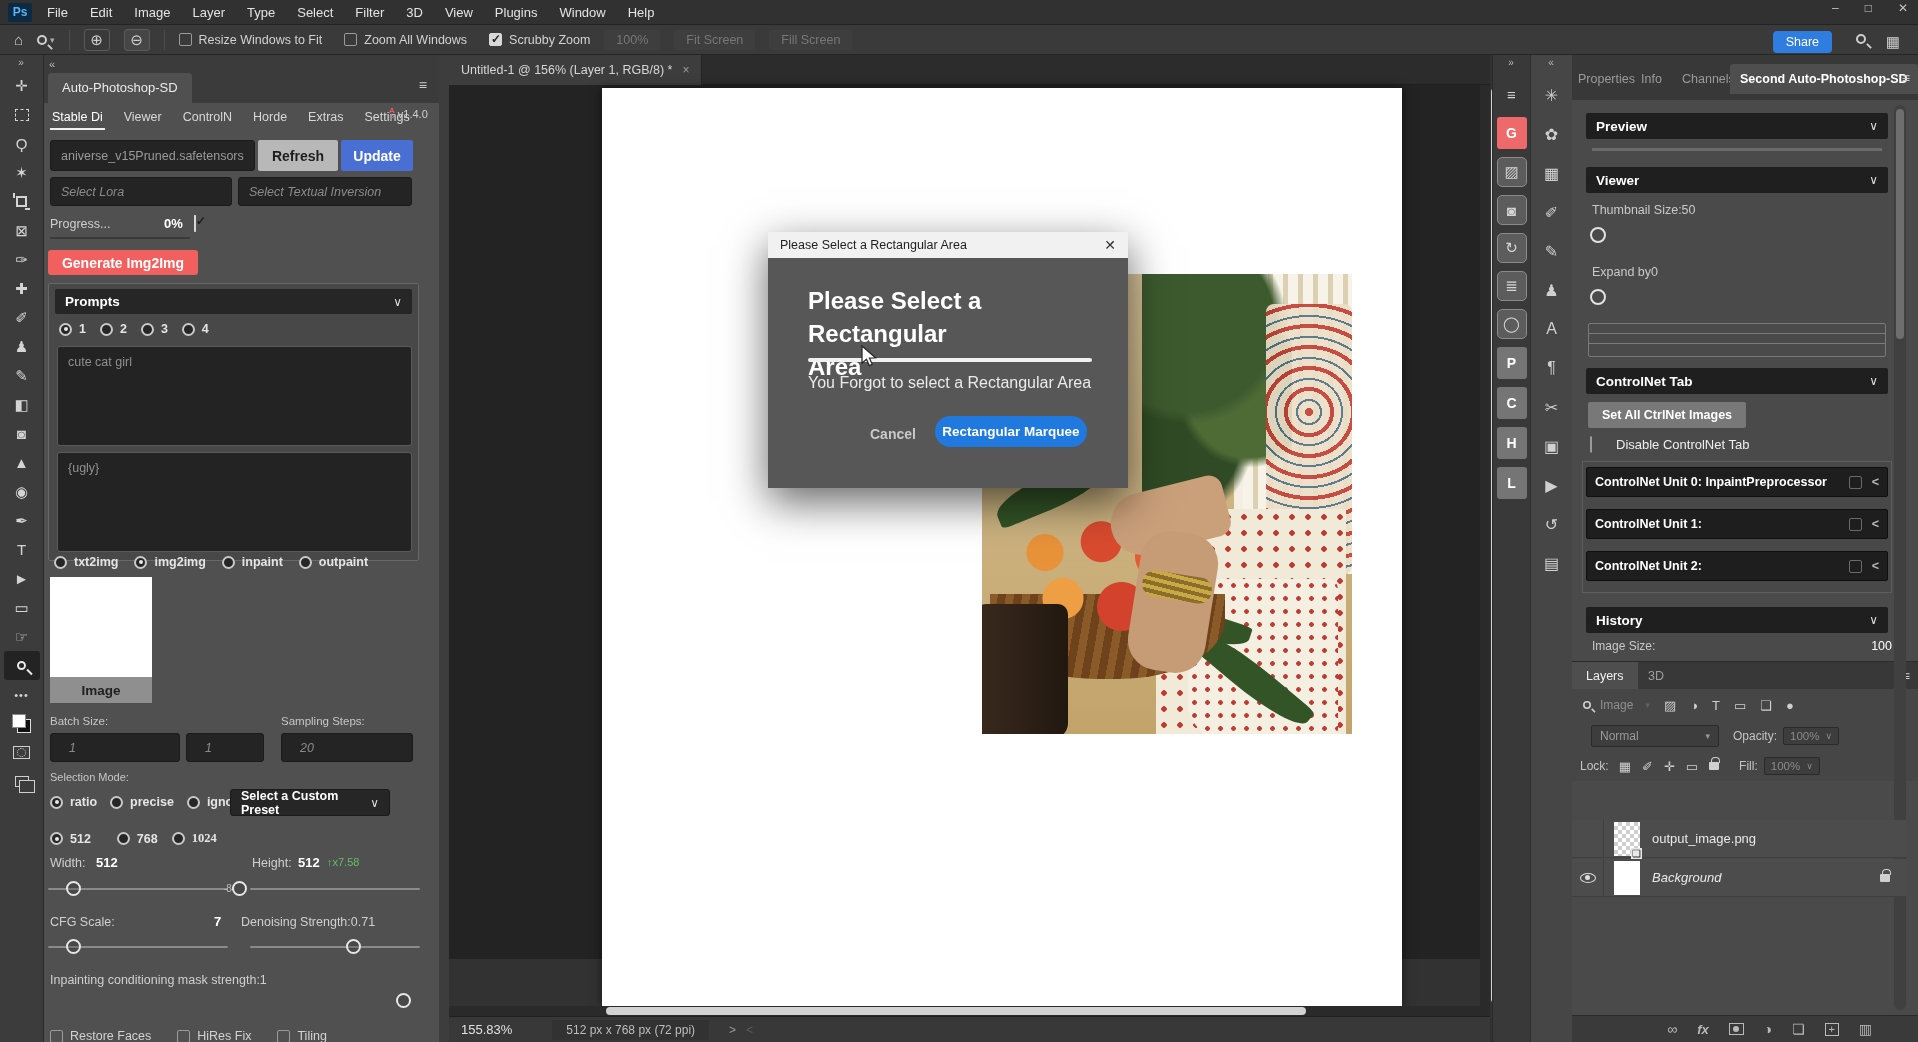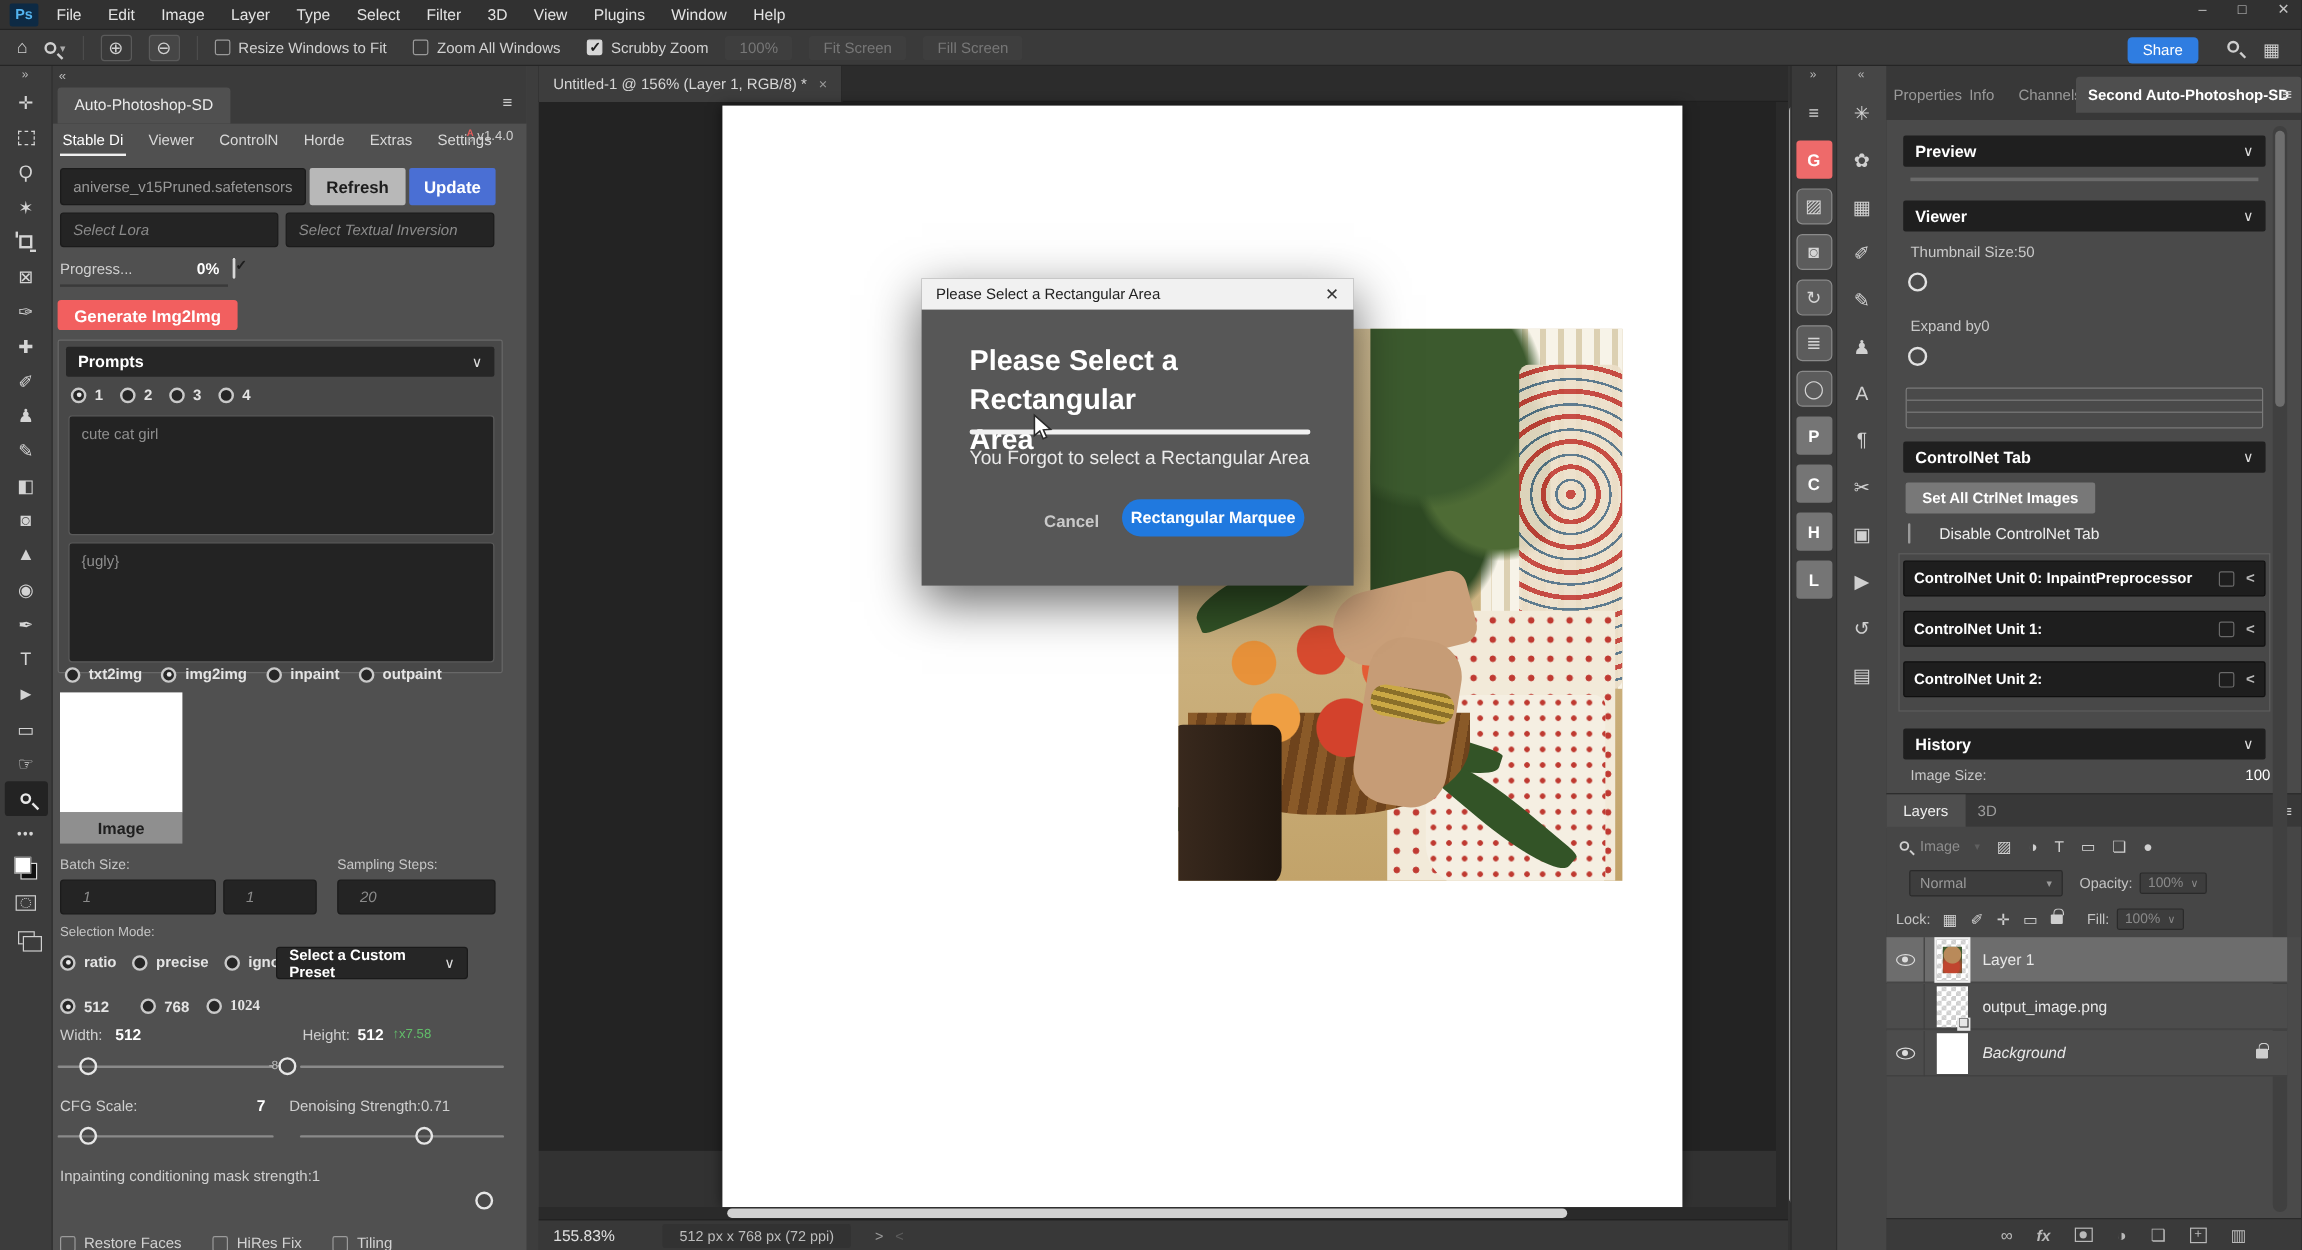--- a/index.html
+++ b/index.html
@@ -716,26 +716,20 @@
         <span class="cb"></span>
         <span class="lt">&lt;</span>
       </div><div class="cn-unit" style="top: 454px;">
         <span>ControlNet Unit 1:</span>
         <span class="cb"></span>
         <span class="lt">&lt;</span>
       </div><div class="cn-unit" style="top: 496px;">
         <span>ControlNet Unit 2:</span>
         <span class="cb"></span>
         <span class="lt">&lt;</span>
-      </div><div class="layerrow selected" style="top: 726px;">
-        <div class="eyecell">
-          <span class="eye"></span>
-        </div>
-        <div class="thumb checker art"></div>
-        <span class="lname">Layer 1</span>
       </div><div class="layerrow" style="top: 765px;">
         <div class="eyecell"></div>
         <div class="thumb checker smart"></div>
         <span class="lname">output_image.png</span>
       </div><div class="layerrow" style="top: 804px;">
         <div class="eyecell">
           <span class="eye"></span>
         </div>
         <div class="thumb white"></div>
         <span class="lname italic">Background</span>

